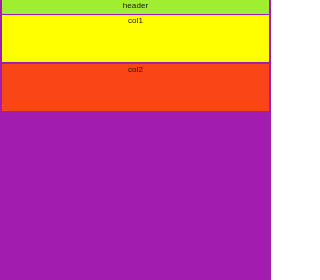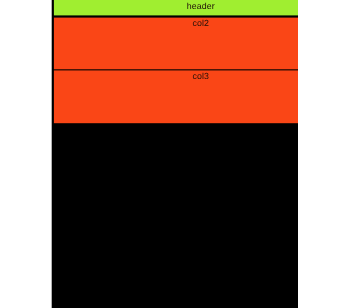--- a/index.html
+++ b/index.html
@@ -15,22 +15,21 @@
     font-family: "Liberation Sans", sans-serif;
   }
 
   #layout-stack {
     width: 271px;
     height: 280px;
     box-sizing: border-box;
     padding: 0 2px;
     display: flex;
     flex-direction: column;
-    background: #000000;
-    margin-left: 47px;
+    background: #a21caf;
   }
 
   .block {
     width: 100%;
     box-sizing: border-box;
     display: block;
     text-align: center;
     overflow: hidden;
     flex: none;
   }
@@ -57,24 +56,24 @@
 </style>
 </head>
 <body style="background-color: rgb(255, 255, 255); width: 271px; height: 280px;">
 
 <div id="layout-stack">
 
   <div class="block" id="block-header" style="background-color: rgb(160, 238, 48);">
     <span class="block-label" style="color: rgb(32, 16, 8);">header</span>
   </div>
 
+  <div class="block" id="block-col1" style="background-color: rgb(255, 255, 0);">
+    <span class="block-label" style="color: rgb(32, 16, 8);">col1</span>
+  </div>
 
   <div class="block" id="block-col2" style="background-color: rgb(250, 70, 22);">
     <span class="block-label" style="color: rgb(32, 16, 8);">col2</span>
   </div>
 
-  <div class="block" id="block-col3" style="background-color: rgb(250, 70, 22);">
-    <span class="block-label" style="color: rgb(32, 16, 8);">col3</span>
-  </div>
 
 
 
 </div>
 
 </body></html>

